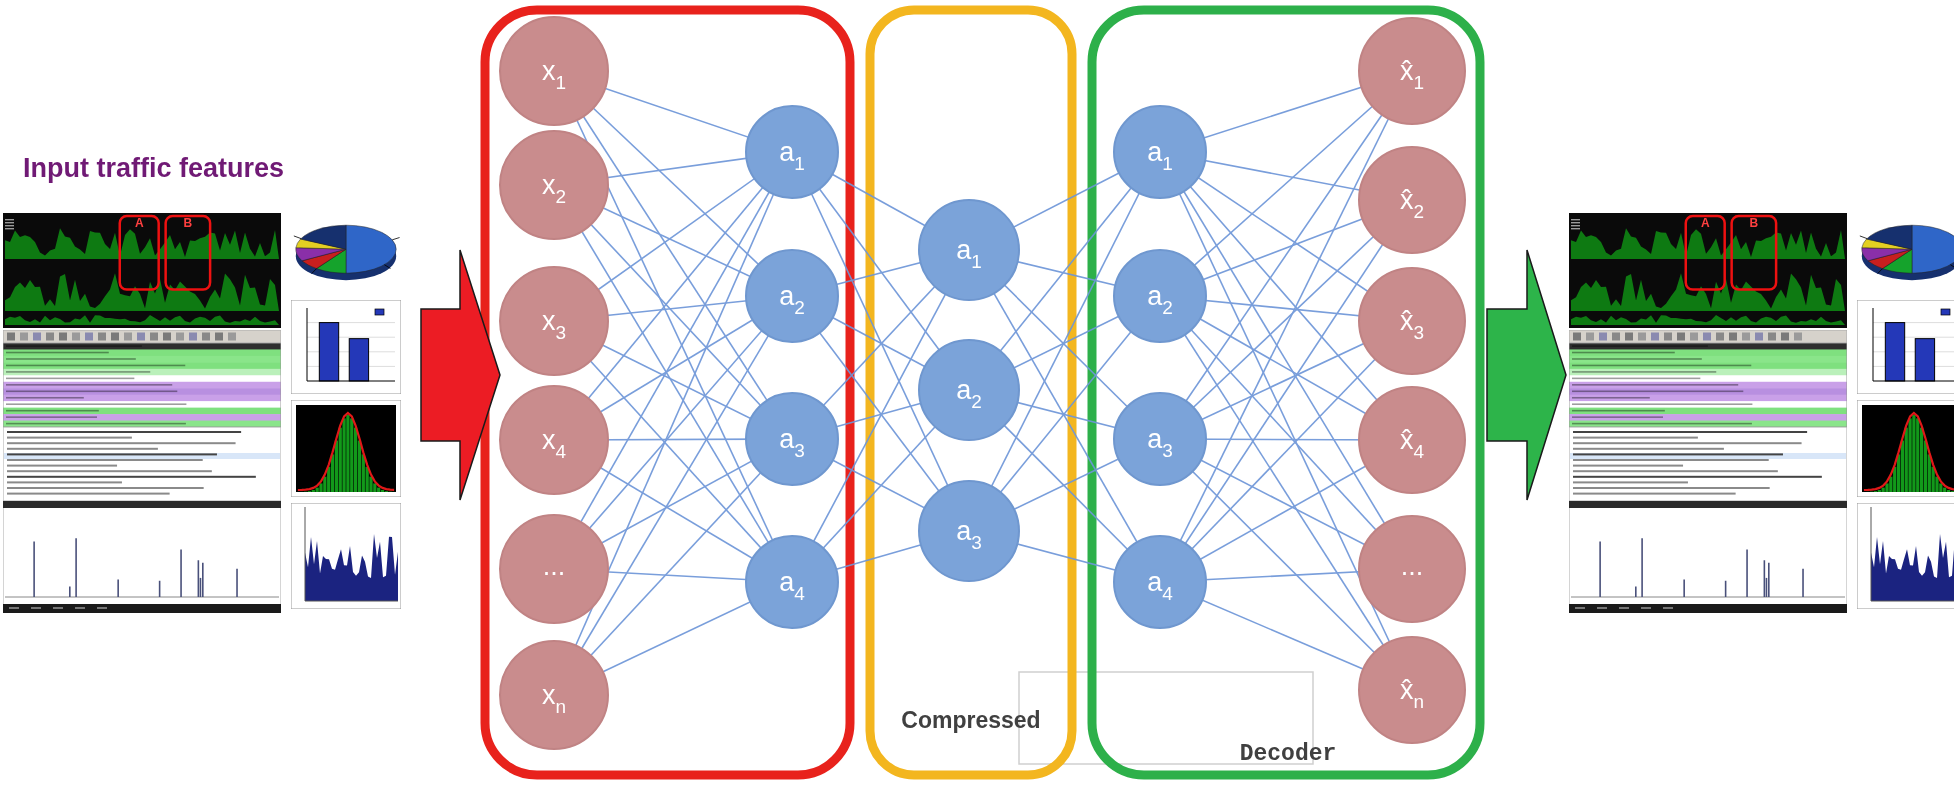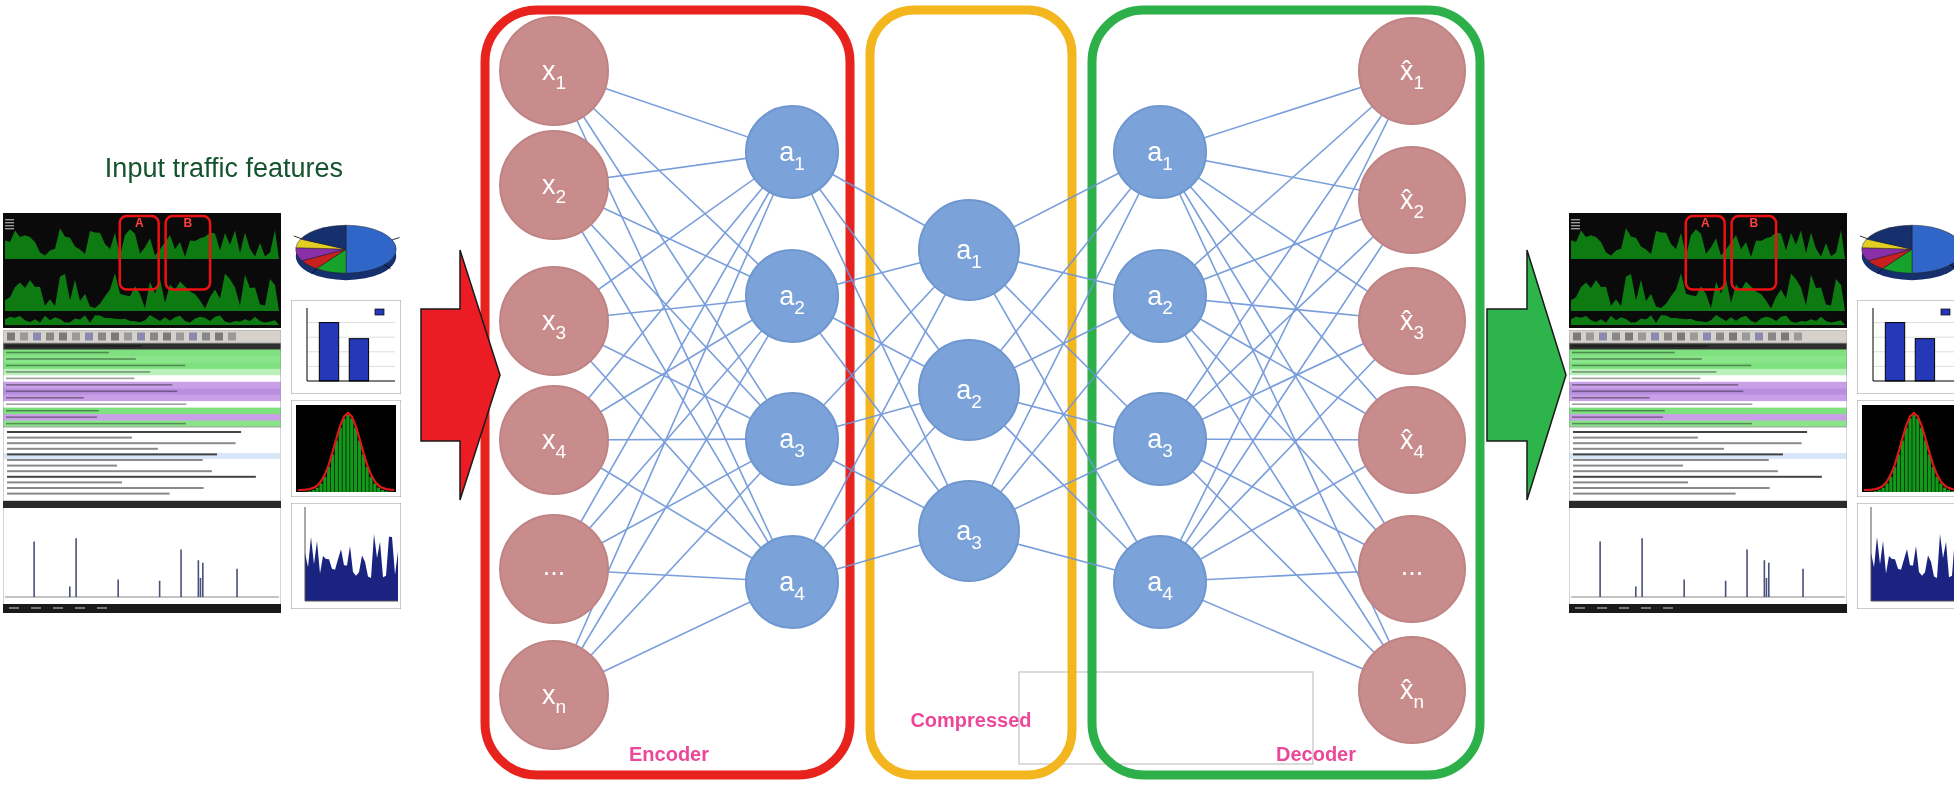--- a/index.html
+++ b/index.html
@@ -1,19 +1,19 @@
 <!DOCTYPE html>
 <html><head>
 <meta charset="utf-8">
 <style>
   html,body{margin:0;padding:0;background:#fff;}
   #stage{position:relative;width:1954px;height:788px;background:#ffffff;overflow:hidden;
          font-family:"Liberation Sans",sans-serif;}
-  .title{position:absolute;font-weight:normal;font-size:27px;color:#14532d;text-align:right;white-space:nowrap;}
-  .seclabel{position:absolute;font-weight:bold;font-size:20px;color:#ec4899;text-align:center;line-height:33px;}
+  .title{position:absolute;font-weight:bold;font-size:27px;color:#701a75;text-align:left;white-space:nowrap;}
+  .seclabel{position:absolute;font-weight:bold;font-size:23px;color:#404040;text-align:center;line-height:33px;}
   .collage{position:absolute;width:400px;height:410px;}
   svg{display:block;}
 </style>
 </head>
 <body>
 
 <div id="stage">
 
   <div class="title" style="left:23px;top:153px;width:320px;">Input traffic features</div>
 
@@ -149,25 +149,24 @@
         <text x="1412" y="449" fill="#ffffff" font-size="27" text-anchor="middle" font-family="&quot;Liberation Sans&quot;, sans-serif"><tspan>x̂</tspan><tspan dy="9" font-size="19">4</tspan></text>
         <circle cx="1412" cy="569" r="53" fill="#c98c8d" stroke="#c08384" stroke-width="2"></circle>
         <text x="1412" y="575" fill="#ffffff" font-size="27" text-anchor="middle" font-family="&quot;Liberation Sans&quot;, sans-serif">...</text>
         <circle cx="1412" cy="690" r="53" fill="#c98c8d" stroke="#c08384" stroke-width="2"></circle>
         <text x="1412" y="699" fill="#ffffff" font-size="27" text-anchor="middle" font-family="&quot;Liberation Sans&quot;, sans-serif"><tspan>x̂</tspan><tspan dy="9" font-size="19">n</tspan></text>
       </g>
       <polygon points="421,309 460,309 460,250 500,375 460,500 460,441 421,441" fill="#ec1c24" stroke="#1a1a1a" stroke-width="1.5"></polygon>
       <polygon points="1487,309 1527,309 1527,250 1566,375 1527,500 1527,441 1487,441" fill="#2db44a" stroke="#1a1a1a" stroke-width="1.5"></polygon>
     </svg>
 
-  <div class="seclabel" style="left:569px;top:738px;width:200px;">Encoder</div>
   <div class="seclabel" style="left:846px;top:704px;width:250px;">
     <div>Compressed</div>
   </div>
-  <div class="seclabel" style="left:1216px;top:738px;width:200px;">Decoder</div>
+  <div class="seclabel" style="left:1188px;top:738px;width:200px;font-family:Liberation Mono, monospace;">Decoder</div>
 
   <div id="collage-0" class="collage" style="left: 3px; top: 210px;">
       <svg width="278" height="115" style="position: absolute; left: 0px; top: 3px;">
         <rect x="0" y="0" width="278" height="115" fill="#0a0a0a"></rect>
         <polygon points="2,46 2,27.2 7,29.0 12,17.6 17,23.9 22,22.3 27,24.1 32,29.0 37,39.6 42,42.6 47,37.5 52,35.7 57,15.3 62,23.5 67,24.7 72,33.6 77,36.6 82,41.0 87,18.1 92,19.5 97,19.8 102,31.0 107,35.9 112,19.8 117,42.7 122,21.9 127,16.3 132,20.8 137,40.7 142,34.3 147,25.3 152,42.4 157,36.3 162,29.5 167,21.9 172,36.2 177,29.1 182,43.9 187,27.4 192,28.0 197,25.2 202,23.8 207,19.4 212,20.6 217,37.4 222,19.9 227,31.7 232,17.6 237,40.0 242,19.6 247,35.7 252,43.5 257,29.9 262,43.3 267,39.6 272,17.0 276,46" fill="#0e7a12"></polygon>
         <polygon points="2,98 2,87.3 7,84.3 12,73.9 17,69.6 22,75.0 27,67.0 32,74.1 37,73.7 42,92.8 47,86.3 52,93.1 57,63.6 62,60.9 67,87.4 72,66.7 77,88.0 82,80.8 87,93.4 92,95.1 97,90.7 102,83.2 107,76.5 112,60.2 117,80.7 122,82.3 127,83.2 132,73.3 137,81.0 142,95.2 147,68.7 152,80.4 157,66.1 162,89.8 167,71.4 172,76.9 177,68.5 182,73.4 187,78.5 192,81.0 197,87.6 202,95.6 207,84.1 212,76.5 217,85.6 222,60.4 227,66.3 232,74.6 237,92.5 242,61.7 247,74.9 252,74.6 257,91.5 262,92.5 267,66.1 272,71.9 276,98" fill="#0e7a12"></polygon>
         <polygon points="2,112 2,106.2 7,103.7 12,104.8 17,103.0 22,107.3 27,109.0 32,106.3 37,109.5 42,102.7 47,107.2 52,104.3 57,105.9 62,109.5 67,109.3 72,105.6 77,106.4 82,102.3 87,109.8 92,102.3 97,102.4 102,105.1 107,105.0 112,105.8 117,106.3 122,105.8 127,108.1 132,108.2 137,109.2 142,107.3 147,102.0 152,104.9 157,108.1 162,104.3 167,107.7 172,104.3 177,102.8 182,107.9 187,109.5 192,105.6 197,103.8 202,104.8 207,108.0 212,103.8 217,102.4 222,108.6 227,109.7 232,108.0 237,108.5 242,106.3 247,108.0 252,103.8 257,107.9 262,109.5 267,108.4 272,107.2 276,112" fill="#0e7a12"></polygon>
         <rect x="2" y="6" width="9" height="1.4" fill="#9a9a9a"></rect>
         <rect x="2" y="9" width="9" height="1.4" fill="#9a9a9a"></rect>
         <rect x="2" y="12" width="9" height="1.4" fill="#9a9a9a"></rect>

